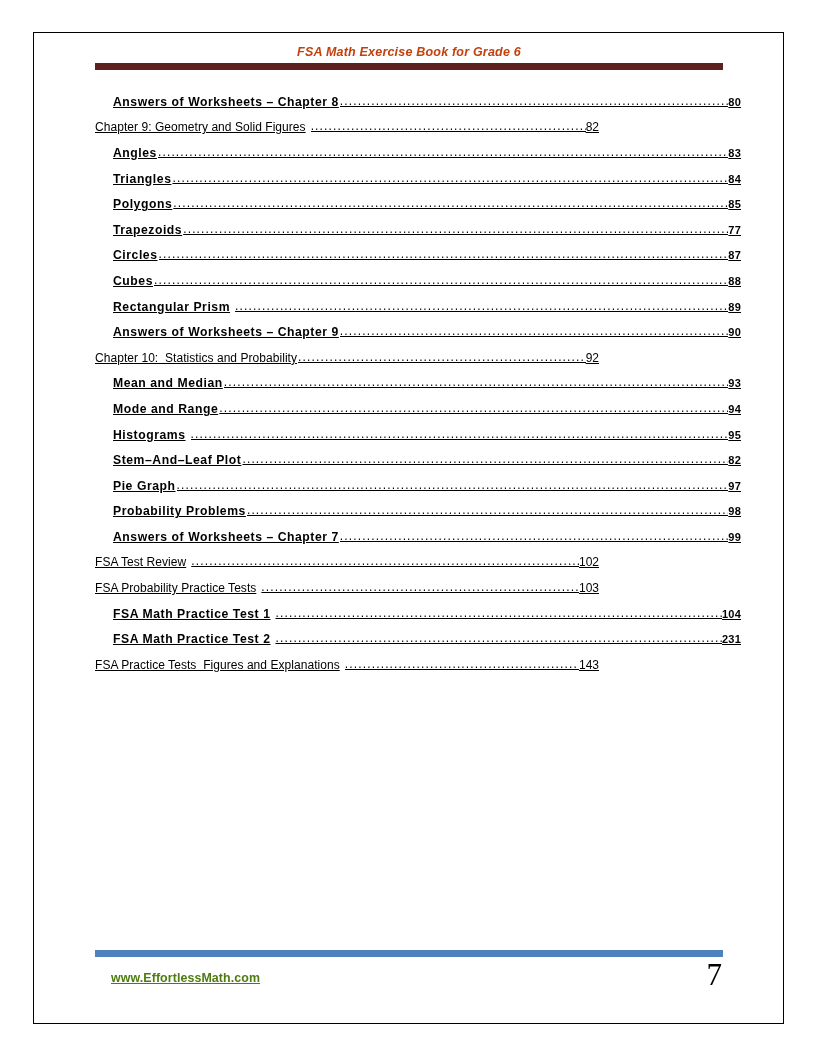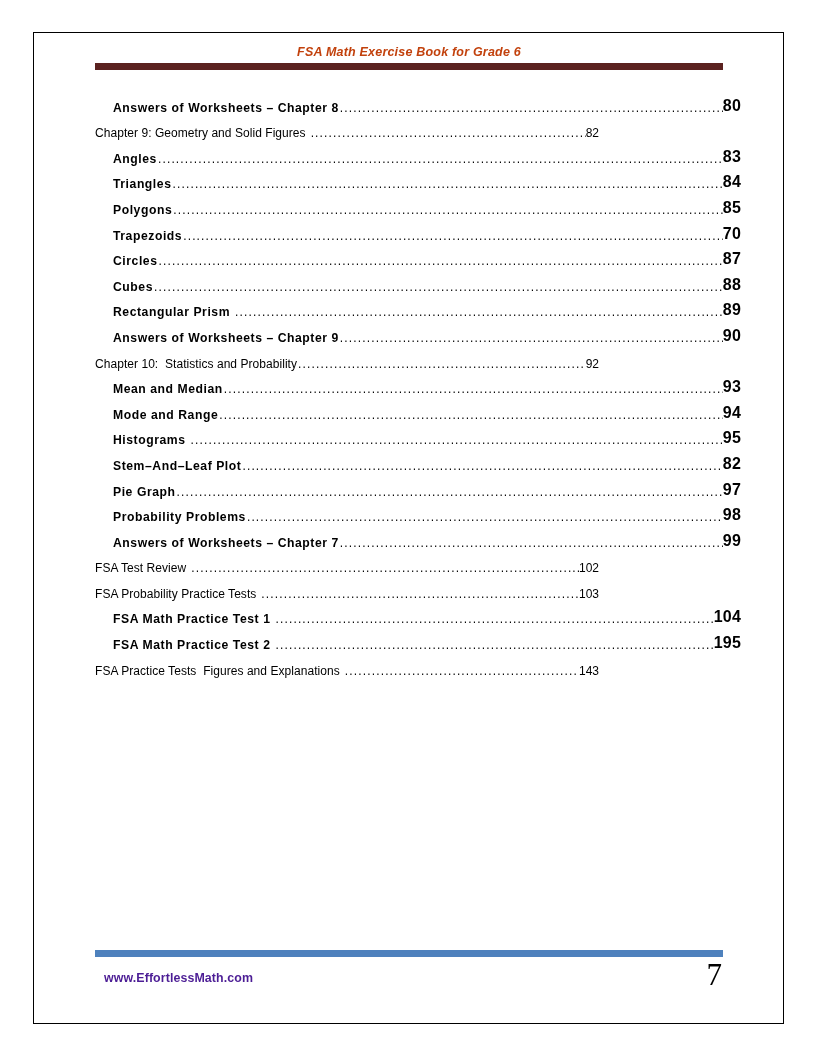--- a/index.html
+++ b/index.html
@@ -52,25 +52,26 @@
   
   .toc {
     position: absolute;
     left: 61px;
     top: 56px;
     width: 628px;
   }
 
   .toc-row {
     display: flex;
-    align-items: flex-end;
+    align-items: center;
     width: 628px;
     height: 25.6px;
     color: #000000;
     overflow: hidden;
+    text-decoration: underline;
   }
 
   .toc-label {
     white-space: pre;
     flex: 0 0 auto;
   }
 
   .toc-dots {
     flex: 1 1 auto;
     overflow: hidden;
@@ -108,21 +109,21 @@
   .toc-row.level-sub {
     padding-left: 18px;
     width: 628px;
   }
   .toc-row.level-sub .toc-label {
     font-size: 12.2px;
     font-weight: bold;
     letter-spacing: 0.55px;
   }
   .toc-row.level-sub .toc-page {
-    font-size: 16px;
+    font-size: 11px;
     font-weight: bold;
     letter-spacing: 0.2px;
   }
 
   
   .toc-row.gap .toc-dots {
     margin-left: 5px;
   }
 
   
@@ -137,27 +138,28 @@
     width: 628px;
     background: #4E81BD;
   }
   .footer-body {
     position: relative;
     margin-top: 8px;
     height: 34px;
   }
   .footer-site {
     position: absolute;
-    left: 9px;
+    left: 16px;
     top: 6px;
     font-size: 12.4px;
     font-weight: bold;
     letter-spacing: 0.1px;
-    color: #4c1d95;
+    color: #4d7c0f;
     white-space: nowrap;
+    text-decoration: underline;
   }
   .footer-page-number {
     position: absolute;
     right: 1px;
     top: -6px;
     font-family: "Liberation Serif", serif;
     font-size: 31px;
     font-weight: normal;
     color: #000000;
     line-height: 1;
@@ -195,21 +197,21 @@
         <span class="toc-page">84</span>
       </div>
       <div class="toc-row level-sub">
         <span class="toc-label">Polygons</span>
         <span class="toc-dots">................................................................................................................................................................</span>
         <span class="toc-page">85</span>
       </div>
       <div class="toc-row level-sub">
         <span class="toc-label">Trapezoids</span>
         <span class="toc-dots">................................................................................................................................................................</span>
-        <span class="toc-page">70</span>
+        <span class="toc-page">77</span>
       </div>
       <div class="toc-row level-sub">
         <span class="toc-label">Circles</span>
         <span class="toc-dots">................................................................................................................................................................</span>
         <span class="toc-page">87</span>
       </div>
       <div class="toc-row level-sub">
         <span class="toc-label">Cubes</span>
         <span class="toc-dots">................................................................................................................................................................</span>
         <span class="toc-page">88</span>
@@ -275,21 +277,21 @@
         <span class="toc-page">103</span>
       </div>
       <div class="toc-row level-sub gap">
         <span class="toc-label">FSA Math Practice Test 1</span>
         <span class="toc-dots">................................................................................................................................................................</span>
         <span class="toc-page">104</span>
       </div>
       <div class="toc-row level-sub gap">
         <span class="toc-label">FSA Math Practice Test 2</span>
         <span class="toc-dots">................................................................................................................................................................</span>
-        <span class="toc-page">195</span>
+        <span class="toc-page">231</span>
       </div>
       <div class="toc-row level-chapter gap">
         <span class="toc-label">FSA Practice Tests  Figures and Explanations</span>
         <span class="toc-dots">................................................................................................................................................................</span>
         <span class="toc-page">143</span>
       </div>
     </div>
 
   <div class="footer">
     <div class="footer-rule" style="background: rgb(78, 129, 189);"></div>

